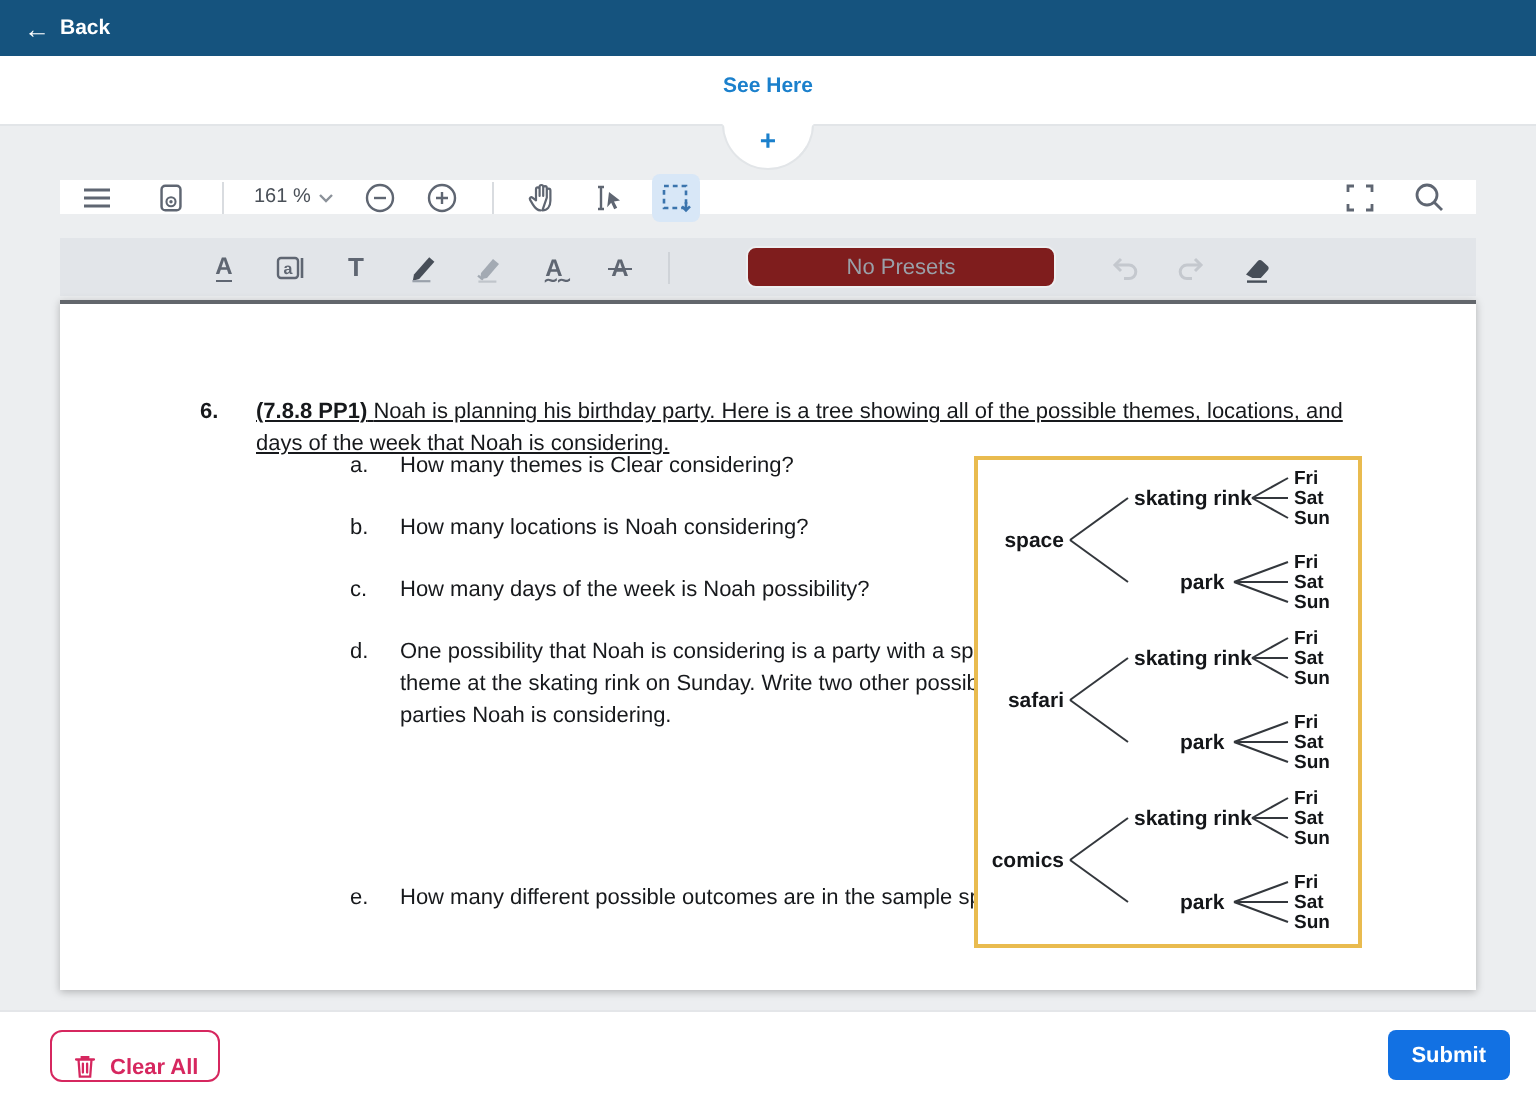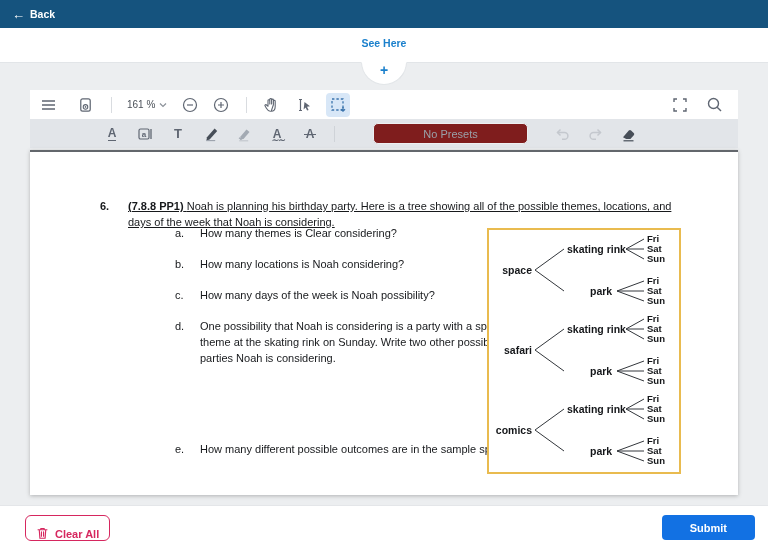--- a/index.html
+++ b/index.html
@@ -22,21 +22,21 @@
               font-size:10.5px; font-weight:700; cursor:pointer; }
   .divider-line { position:absolute; top:62px; left:0; right:0; height:1px; background:#e2e5e8; }
   .plus-tab { position:absolute; top:62px; left:50%; transform:translateX(-50%); width:46px; height:23px;
               background:#fff; border:1px solid #e2e5e8; border-top:1px solid #fff;
               border-radius:0 0 24px 24px; text-align:center; color:var(--link-blue);
               font-size:14px; font-weight:600; line-height:15px; cursor:pointer; z-index:3; }
 
   
   .workspace { position:absolute; top:63px; bottom:43px; left:0; right:0; background:#eceef0; }
 
-  .toolbar1 { position:absolute; top:27px; left:30px; width:708px; height:29px; background:#fff;
+  .toolbar1 { position:absolute; top:27px; left:30px; width:708px; height:17px; background:#fff;
               display:flex; align-items:center; }
   .toolbar2 { position:absolute; top:56px; left:30px; width:708px; height:29px; background:#e2e5e9;
               display:flex; align-items:center; }
 
   .ic { width:20px; height:20px; display:flex; align-items:center; justify-content:center;
         color:#5f6672; flex:0 0 auto; cursor:pointer; }
   .ic svg { display:block; }
   .vdiv { width:1px; height:16px; background:#d9dce0; flex:0 0 auto; }
 
   .zoom-ctl { display:flex; align-items:center; gap:4px; font-size:10px; color:#4a5058; cursor:pointer; }
@@ -76,21 +76,21 @@
   .t-label { font-family:"Liberation Sans",sans-serif; font-size:10.5px; font-weight:600; fill:#141619; }
   .d-label { font-family:"Liberation Sans",sans-serif; font-size:9.5px; font-weight:700; fill:#141619; }
 
   
   .footer { position:absolute; bottom:0; left:0; right:0; height:43px; background:#fff;
             border-top:1px solid #e4e6e9; }
   .clear-all { position:absolute; left:25px; top:9px; height:26px; display:flex; align-items:flex-end; gap:6px;
                border:1px solid var(--clear-pink); color:var(--clear-pink); border-radius:6px;
                padding:0 10px; font-size:11px; font-weight:700; background:#fff; cursor:pointer; }
   .submit { position:absolute; right:13px; top:9px; height:25px; background:var(--submit-blue); color:#fff;
-            border:none; border-radius:4px; padding:0 28px; font-size:11px; font-weight:700; cursor:pointer; }
+            border:none; border-radius:4px; padding:0 12px; font-size:11px; font-weight:700; cursor:pointer; }
 </style>
 </head>
 <body>
 
 <div class="app">
 
   <div class="topbar">
     <div class="back-btn">
       <span class="back-arrow">←</span>
       <span>Back</span>

